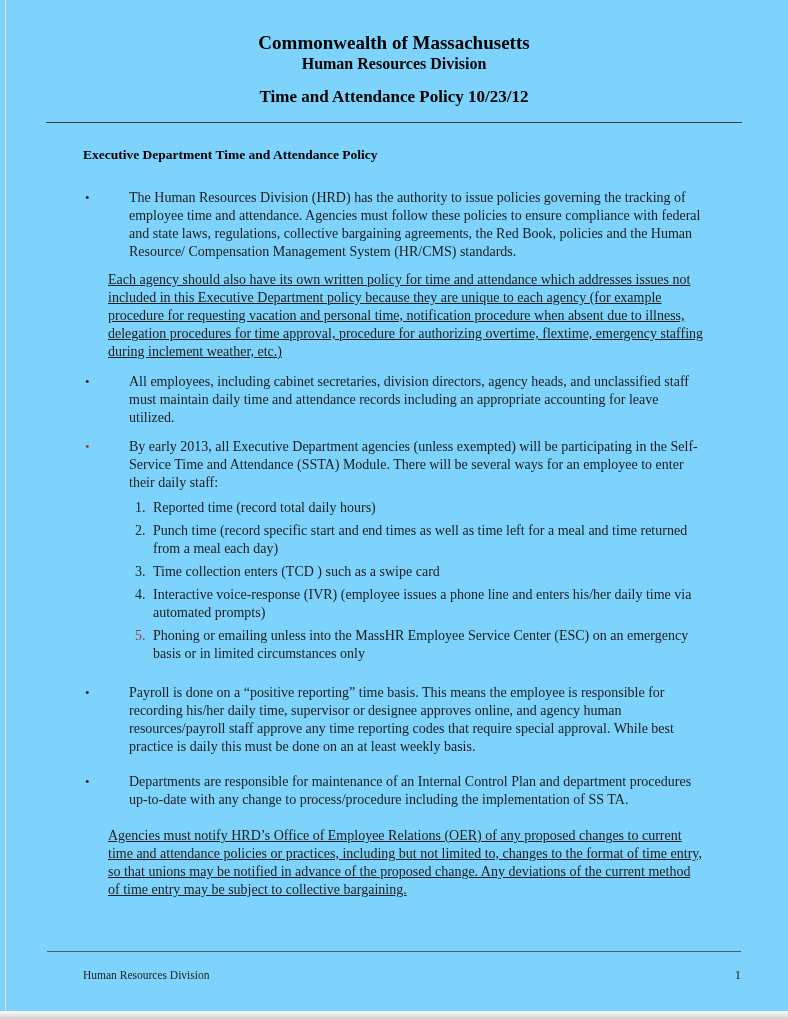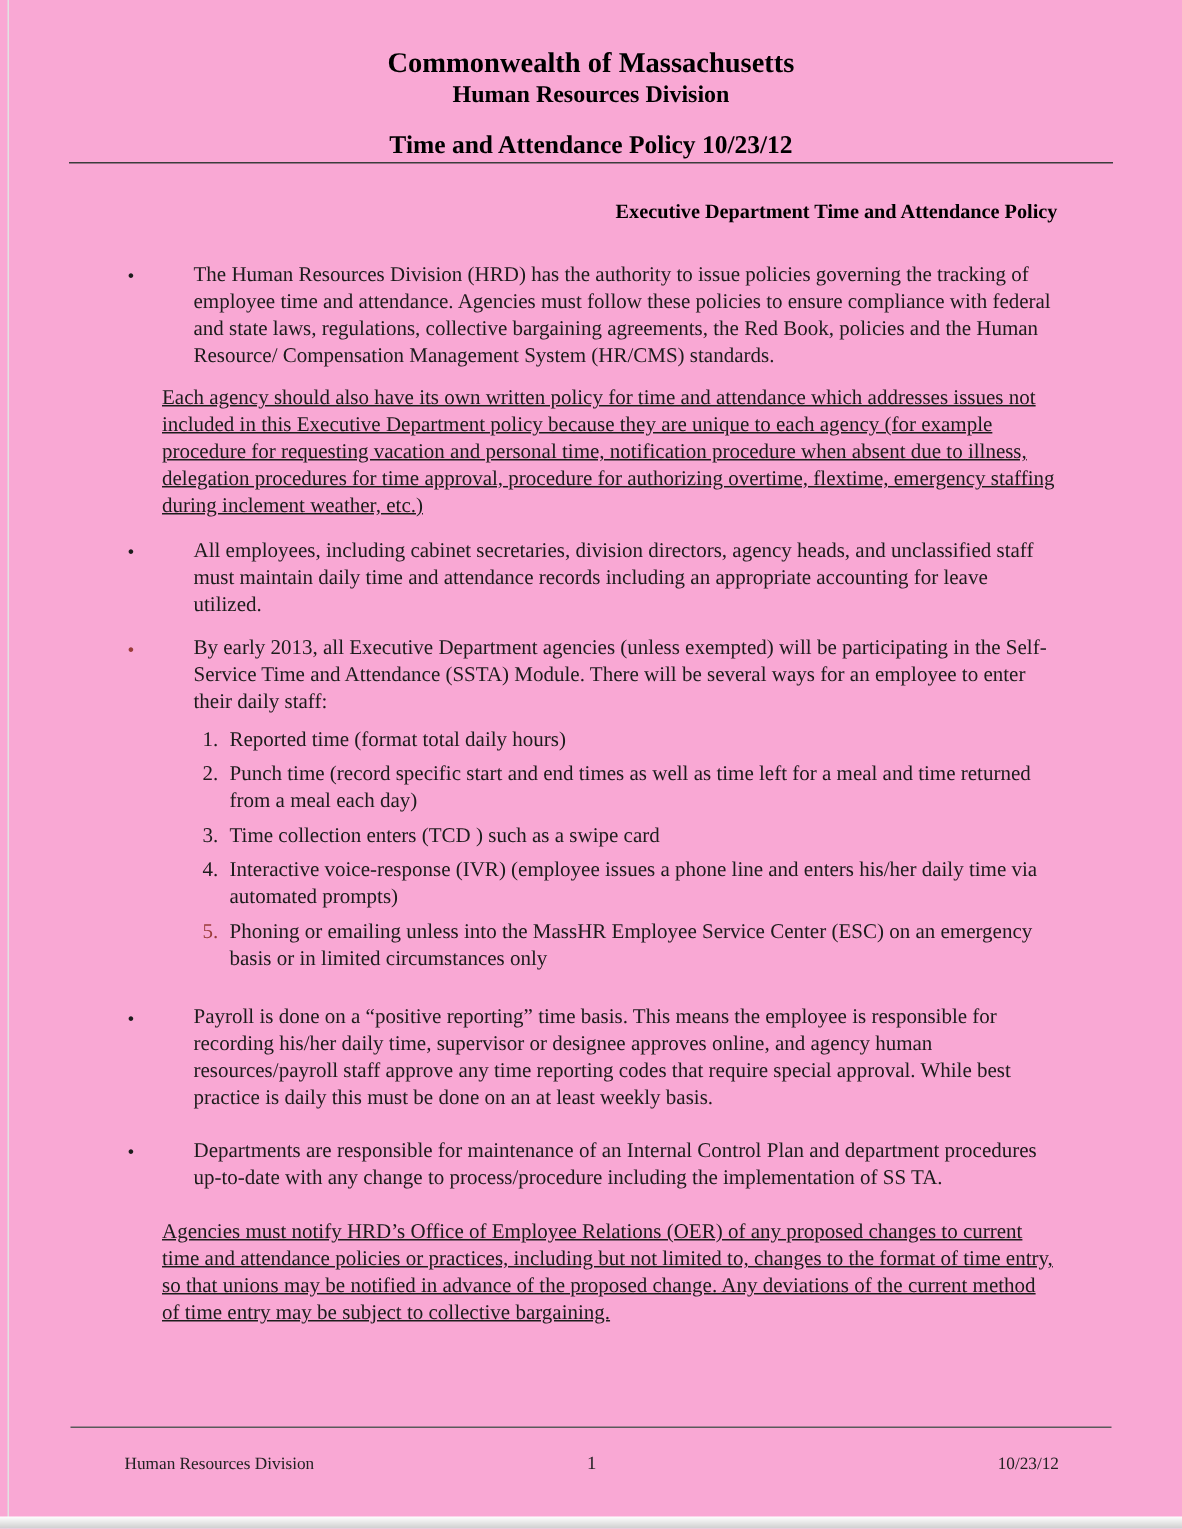--- a/index.html
+++ b/index.html
@@ -1,20 +1,20 @@
 <!DOCTYPE html>
 <html><head>
 <meta charset="utf-8">
 <style>
   html, body { margin: 0; padding: 0; background: #e9e9e9; }
   .page {
     position: relative;
     width: 788px;
     height: 1019px;
-    background: #f9a8d4;
+    background: #7dd3fc;
     font-family: "Liberation Serif", serif;
     font-size: 14px;
     line-height: 18px;
     color: #1c1c1c;
     overflow: hidden;
   }
   .edge-left {
     position: absolute; left: 5px; top: 0; bottom: 0;
     width: 1px; background: #e2e2e2;
   }
@@ -22,26 +22,26 @@
     position: absolute; left: 0; right: 0; bottom: 0;
     height: 8px; background: linear-gradient(#ffffff, #cfcfcf);
   }
   .content {
     position: absolute; left: 83px; right: 83px; top: 34px;
   }
   .org      { font-size: 19px; font-weight: bold; text-align: center; color: #000; }
   .division { font-size: 16px; font-weight: bold; text-align: center; color: #000; margin-top: 3px; }
   .title-wrap {
     margin: 15px -37px 0 -37px;
-    padding-bottom: 2px;
+    padding-bottom: 16px;
     border-bottom: 1.5px solid #3c3c3c;
   }
   .policy-title { font-size: 17px; font-weight: bold; text-align: center; color: #000; }
   .section-heading {
-    font-size: 13.5px; font-weight: bold; text-align: right; color: #000;
+    font-size: 13.5px; font-weight: bold; text-align: left; color: #000;
     margin: 23px 0 25px 0;
   }
   .block { display: flex; }
   .bullet-marker {
     flex: none; width: 25px; padding-left: 2px; box-sizing: border-box;
     font-size: 13px;
   }
   .bullet-marker.red { color: #993b38; }
   .block-text { flex: 1; margin-left: 21px; }
   .indented { margin-left: 25px; text-decoration: underline; }
@@ -98,21 +98,21 @@
     </div>
 
     <div class="block mb7">
       <span class="bullet-marker red">•</span>
       <div class="block-text">By early 2013, all Executive Department agencies (unless exempted) will be participating in the Self-Service Time and Attendance (SSTA) Module.  There will be several ways for an employee to enter their daily staff:</div>
     </div>
 
     <div class="numbered">
       <div class="num-item">
         <span class="num-marker">1.</span>
-        <div class="num-text">Reported time (format total daily hours)</div>
+        <div class="num-text">Reported time (record total daily hours)</div>
       </div>
       <div class="num-item">
         <span class="num-marker">2.</span>
         <div class="num-text">Punch time  (record specific start and end  times as well as time left for a meal and time returned from a meal each day)</div>
       </div>
       <div class="num-item">
         <span class="num-marker">3.</span>
         <div class="num-text">Time collection enters (TCD ) such as a swipe card</div>
       </div>
       <div class="num-item">
@@ -136,18 +136,17 @@
     </div>
 
     <div class="indented">Agencies must notify HRD’s Office of Employee Relations (OER) of any proposed changes to current time and attendance policies or practices, including but not limited to, changes to the format of time entry, so that unions may be notified in advance of the proposed change.  Any deviations of the current method of time entry may be subject to collective bargaining.</div>
 
   </div>
 
   <div class="doc-footer">
     <div class="footer-row">
       <span class="footer-left">Human Resources Division</span>
       <span class="footer-center">1</span>
-      <span class="footer-right">10/23/12</span>
     </div>
   </div>
 
   <div class="edge-bottom"></div>
 </div>
 
 </body></html>

